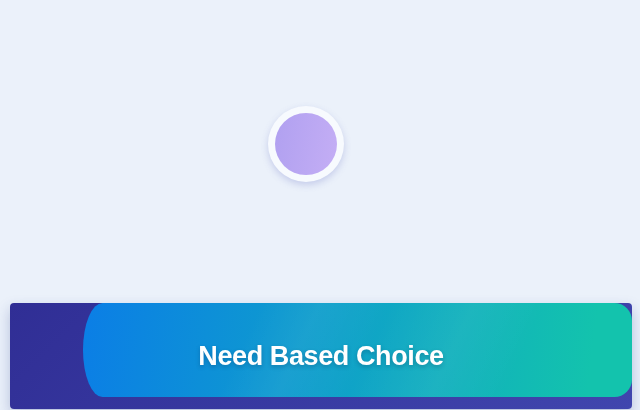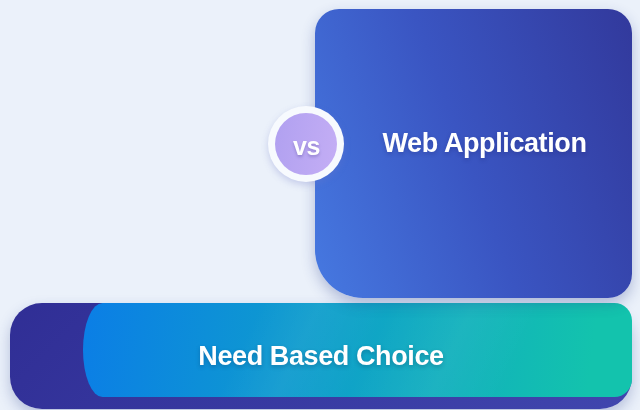--- a/index.html
+++ b/index.html
@@ -59,21 +59,21 @@
     position:absolute;left:284px;top:130px;width:45px;height:32px;z-index:5;
     line-height:32px;text-align:center;
     color:var(--title-color,#ffffff);
     font-size:25px;font-weight:700;letter-spacing:-0.5px;
     text-shadow:0 2px 3px rgba(60,50,130,.30);
   }
 
   
   .bottom-bar{
     position:absolute;left:10px;top:303px;width:622px;height:106px;
-    border-radius:32px;
+    border-radius:4px;
     background:linear-gradient(135deg,
       var(--bar-from,#302e95) 0%,
       var(--bar-to,#4046ae) 100%);
     box-shadow:0 6px 14px rgba(40,60,140,.28);
   }
   .bar-pill{
     position:absolute;left:73px;top:0;width:549px;height:94px;
     border-radius:20px 18px 18px 20px / 48px 18px 18px 48px;
     background:linear-gradient(97deg,
       var(--pill-from,#0b7ee6) 0%,
@@ -92,29 +92,25 @@
     font-size:27px;font-weight:700;letter-spacing:-0.4px;
     text-shadow:0 2px 4px rgba(10,40,80,.28);
     white-space:nowrap;
   }
 </style>
 </head>
 <body>
 
 <div class="canvas">
 
-  <div class="card card-right">
-    <div class="card-title">Web Application</div>
-  </div>
 
   <div class="vs-ring"></div>
 
 
   <div class="vs-bump"></div>
 
-  <div class="vs-label">vs</div>
 
   <div class="bottom-bar">
     <div class="bar-pill"></div>
     <div class="bar-title">Need Based Choice</div>
   </div>
 
 </div>
 
 </body></html>

